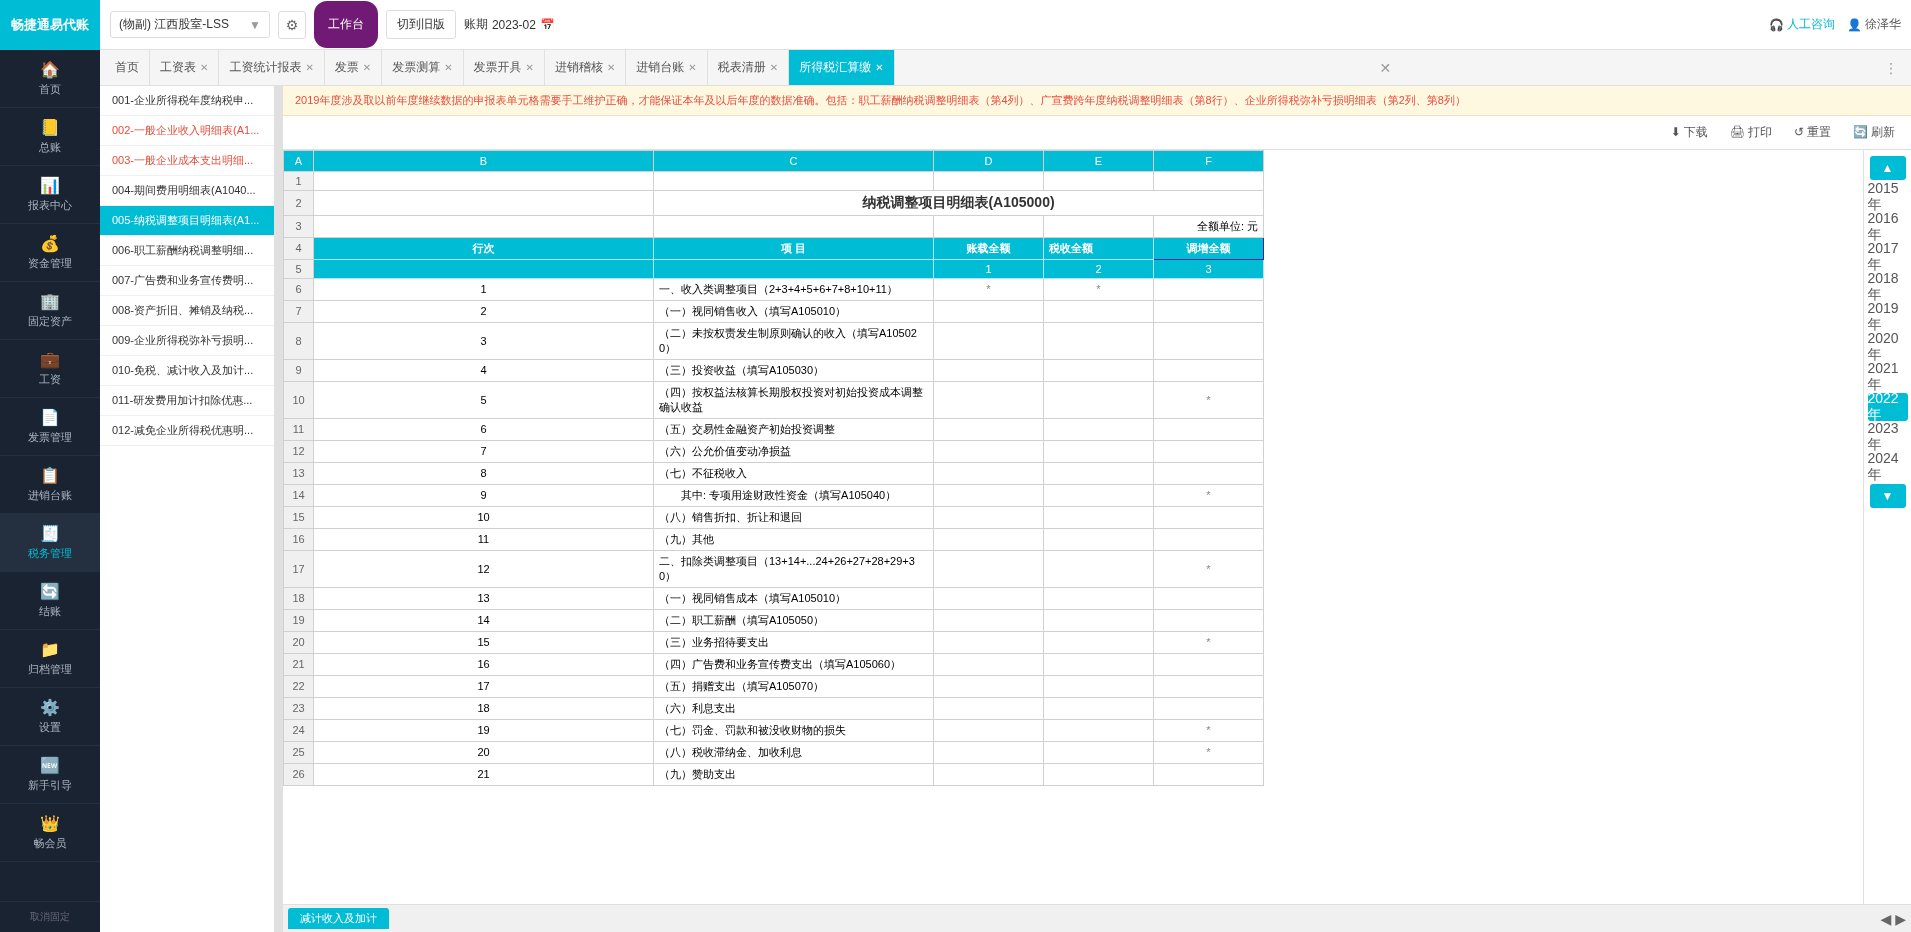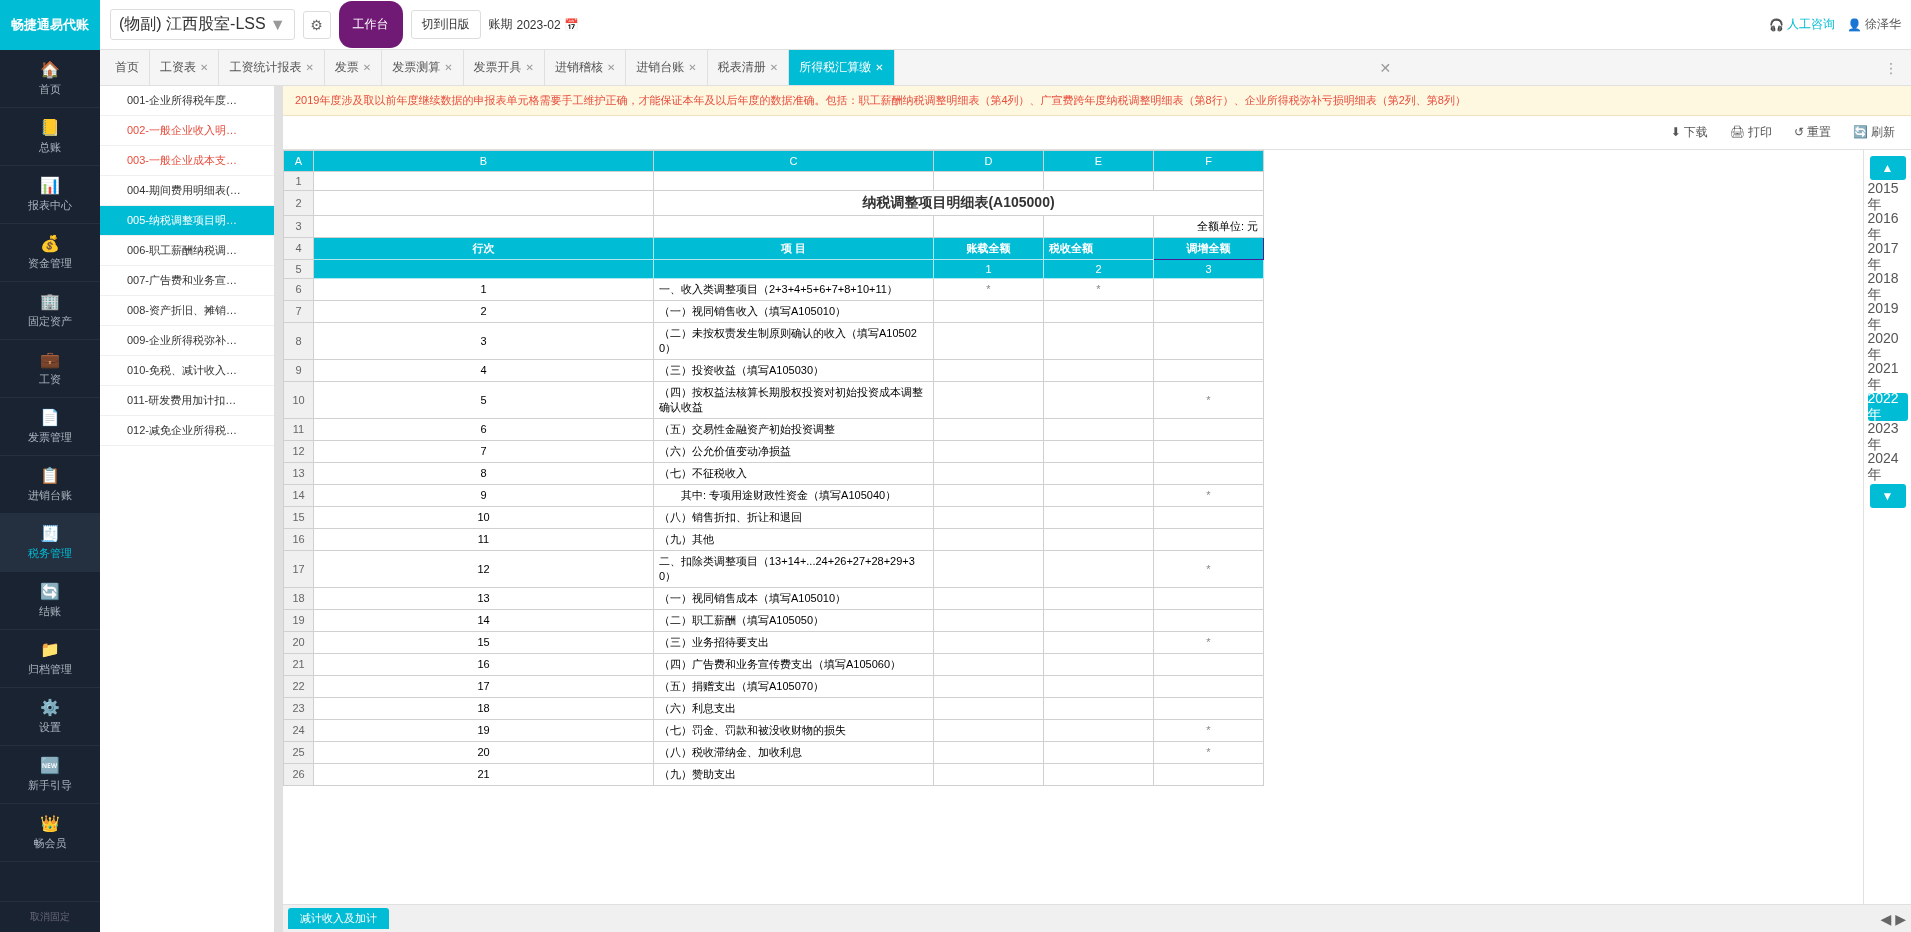--- a/index.html
+++ b/index.html
@@ -64,22 +64,22 @@
       display: flex;
       align-items: center;
       padding: 0 10px;
       border-bottom: 1px solid #e0e0e0;
       gap: 8px;
       flex-shrink: 0;
     }
     .topbar-company {
       display: flex;
       align-items: center;
-      gap: 4px;
-      font-size: 16px;
+      gap: 20px;
+      font-size: 12px;
       color: #333;
       border: 1px solid #ddd;
       padding: 4px 8px;
       border-radius: 3px;
       cursor: pointer;
     }
     .topbar-company .arrow { color: #999; }
     .topbar-icon-btn {
       width: 28px;
       height: 28px;
@@ -176,21 +176,21 @@
 
     
     .left-panel {
       width: 175px;
       background: white;
       border-right: 1px solid #e0e0e0;
       overflow-y: auto;
       flex-shrink: 0;
     }
     .left-panel-item {
-      padding: 7px 27px;
+      padding: 7px 12px;
       font-size: 11px;
       color: #333;
       cursor: pointer;
       border-bottom: 1px solid #f0f0f0;
       white-space: nowrap;
       overflow: hidden;
       text-overflow: ellipsis;
     }
     .left-panel-item.active { background: #00bcd4; color: white; }
     .left-panel-item.error { color: #e74c3c; }

